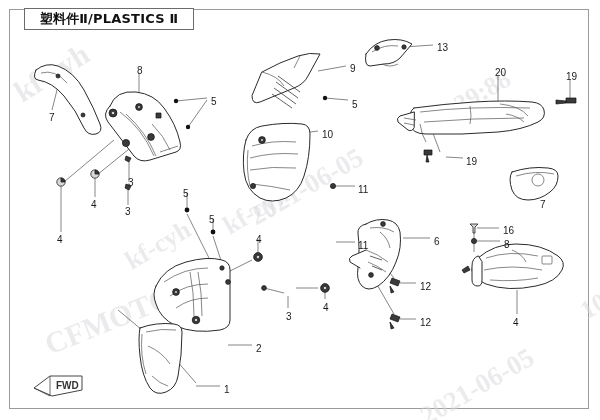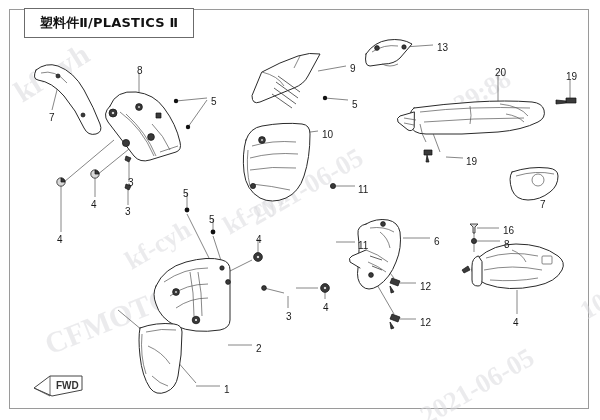--- a/index.html
+++ b/index.html
@@ -1,21 +1,21 @@
 <!DOCTYPE html>
 <html><head>
 <meta charset="utf-8">
 <style>
   html,body{margin:0;padding:0;background:#ffffff;}
   body{width:600px;height:420px;overflow:hidden;
        font-family:"Liberation Sans","DejaVu Sans",sans-serif;color:#111;}
   #page{position:relative;width:600px;height:420px;background:#fff;}
   #frame{position:absolute;left:9px;top:9px;width:580px;height:400px;
          border:1px solid #9a9a9a;box-sizing:border-box;}
-  #title-box{position:absolute;left:24px;top:8px;width:170px;height:30px;
+  #title-box{position:absolute;left:24px;top:8px;width:170px;height:22px;
              border:1px solid #6b6b6b;box-sizing:border-box;background:#fff;
              display:flex;align-items:center;justify-content:center;z-index:40;}
   #title-text{font-size:13px;font-weight:bold;letter-spacing:.2px;white-space:nowrap;
               font-family:"DejaVu Sans","Liberation Sans",sans-serif;}
   .wm{position:absolute;color:#d9d9dd;font-weight:bold;pointer-events:none;
       white-space:nowrap;z-index:1;font-family:"Liberation Serif","DejaVu Serif",serif;}
   .lbl{position:absolute;font-size:10px;color:#1a1a1a;z-index:30;
        font-family:"Liberation Sans","DejaVu Sans",sans-serif;line-height:1;}
   svg.art{position:absolute;left:0;top:0;width:600px;height:420px;z-index:20;}
   svg.art *{vector-effect:non-scaling-stroke;}

